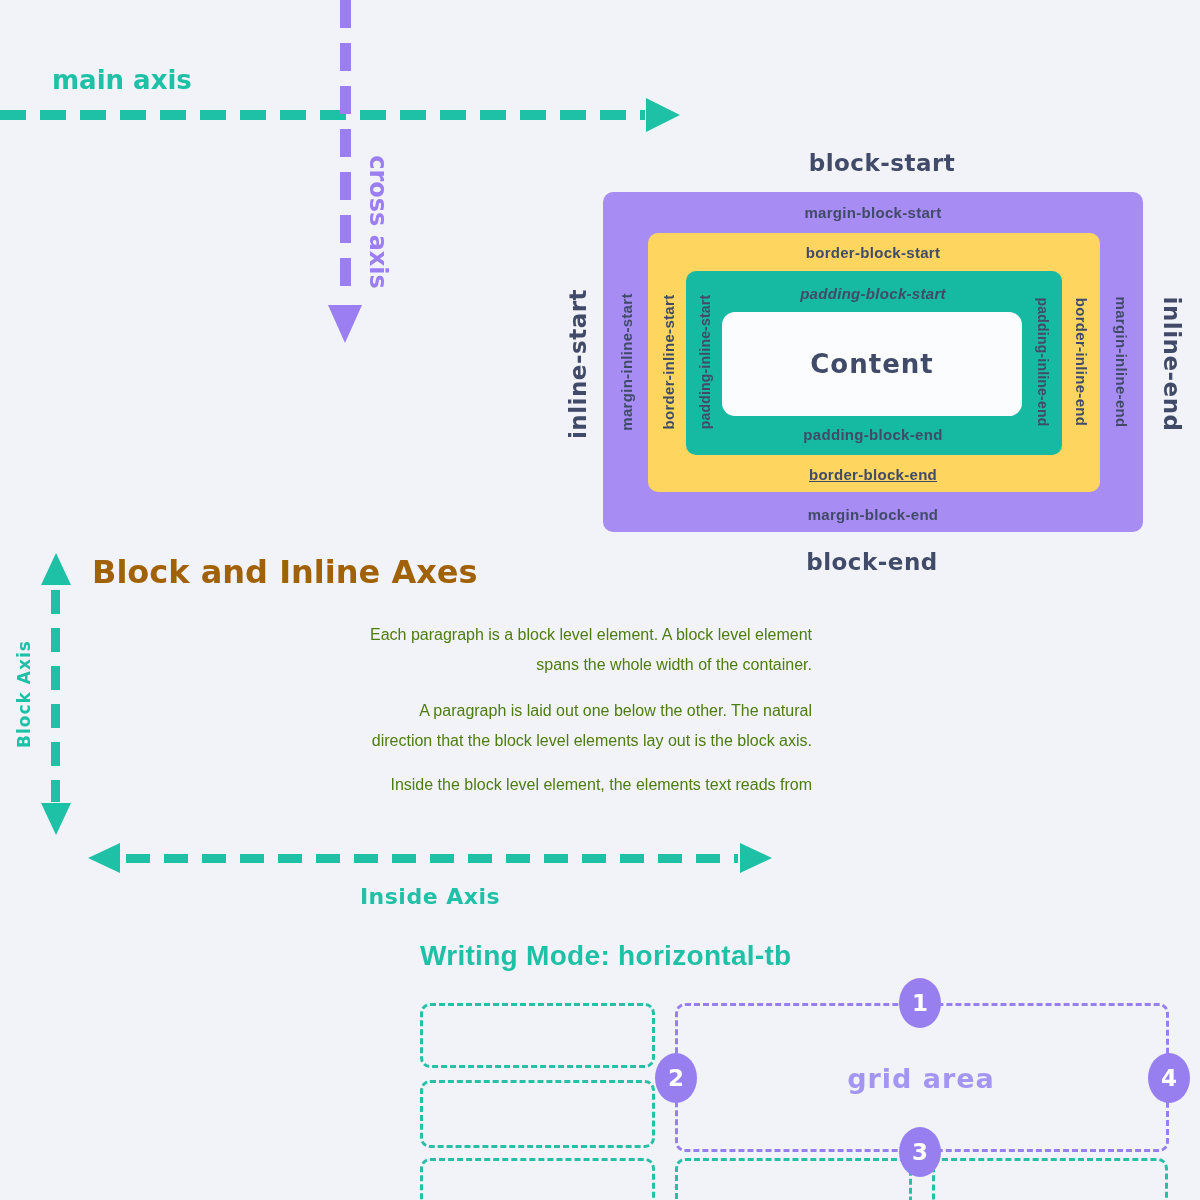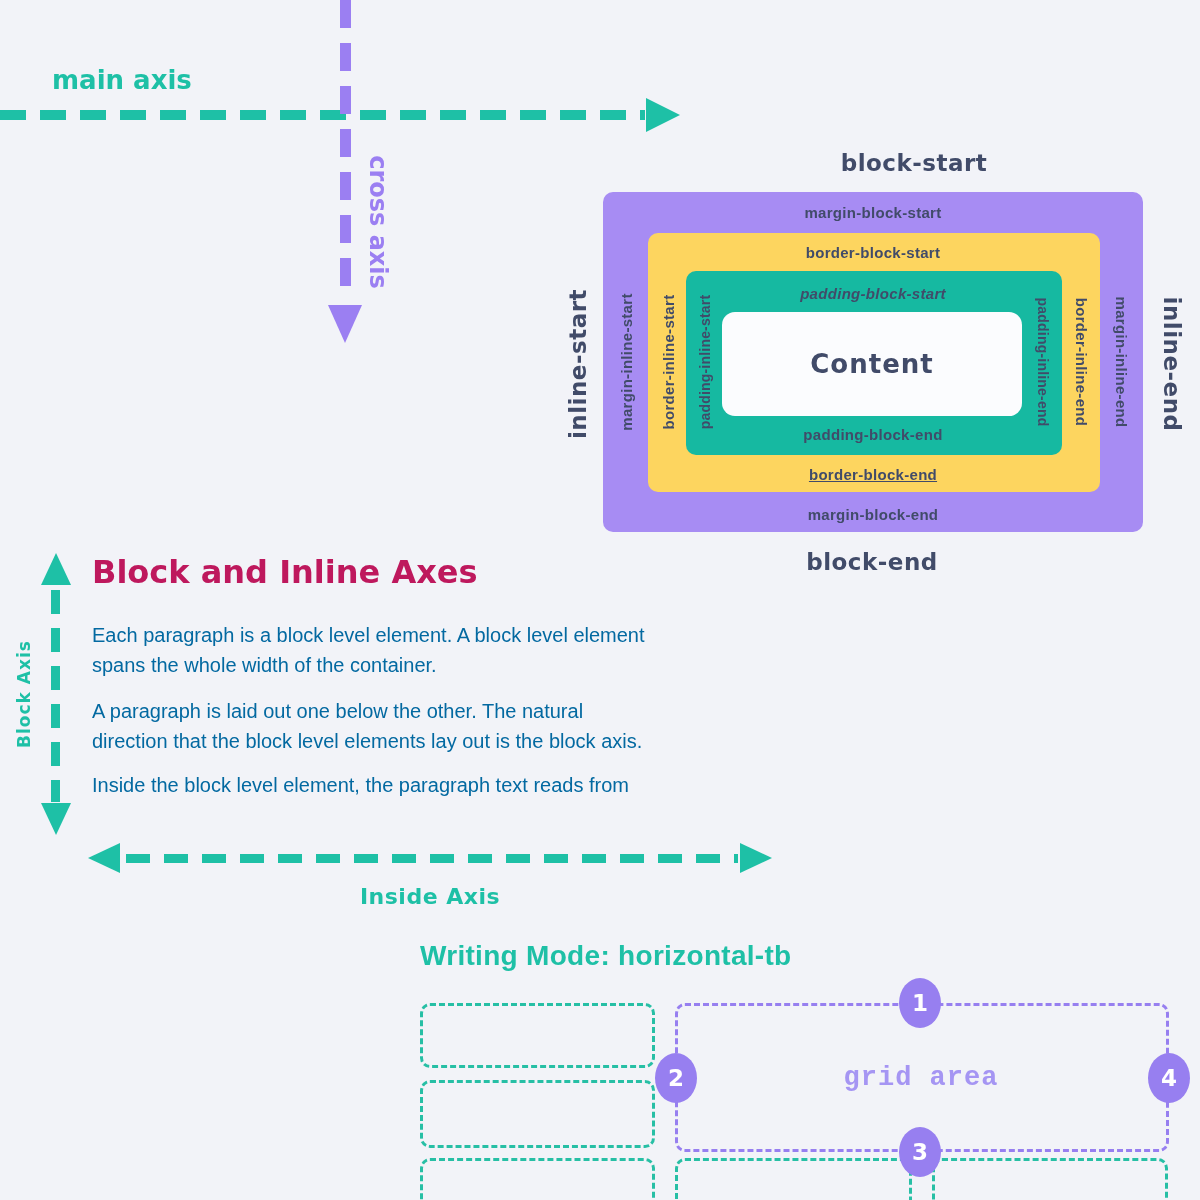--- a/index.html
+++ b/index.html
@@ -1,19 +1,20 @@
 <!DOCTYPE html>
 <html><head>
 <meta charset="utf-8">
 <style>
   html,body{margin:0;padding:0;background:#f2f3f8;}
   .canvas{
     position:relative;width:1200px;height:1200px;overflow:hidden;
     background:#f2f3f8;
     font-family:"DejaVu Sans","Liberation Sans",sans-serif;
+    text-align:right;
   }
   .abs{position:absolute;}
   .lbl{position:absolute;font-weight:bold;white-space:nowrap;line-height:1;}
   .cx{transform:translateX(-50%);}
   .rot-ccw{transform:translate(-50%,-50%) rotate(-90deg);}
   .rot-cw{transform:translate(-50%,-50%) rotate(90deg);}
   .band-lbl{font-family:"Liberation Sans",sans-serif;font-size:15px;letter-spacing:.3px;color:#414b69;}
   .band-lbl-sm{font-family:"Liberation Sans",sans-serif;font-size:14px;letter-spacing:.2px;color:#414b69;}
   .outer-lbl{font-size:23px;color:#414b69;letter-spacing:.5px;}
   .rounded{border-radius:10px;}
@@ -24,41 +25,41 @@
   .tri{width:0;height:0;position:absolute;}
   .teal-dotted{border:3px dashed #27bfa5;border-radius:10px;background:transparent;}
   .purple-dashed{border:3px dashed #977ff0;border-radius:10px;background:transparent;}
   .num-circle{
     position:absolute;width:42px;height:50px;border-radius:50%;
     background:#977ff0;color:#ffffff;font-weight:bold;font-size:23px;
     display:flex;align-items:center;justify-content:center;
   }
   .para{
     position:absolute;left:92px;width:720px;
-    font-family:"Liberation Sans",sans-serif;font-size:20px;line-height:30px;
-    color:#0369a1;
+    font-family:"Liberation Sans",sans-serif;font-size:16px;line-height:30px;
+    color:#4d7c0f;
   }
   .teal-text{color:#1ec0a6;}
   .purple-text{color:#9b7ff2;}
 </style>
 </head>
 <body>
 
 <div class="canvas">
 
   <div class="lbl teal-text" style="left:52px;top:67px;font-size:26px;">main axis</div>
 
   <div class="abs dash-h" style="left:0;top:110px;width:645px;height:10px;"></div>
   <div class="tri" style="left:646px;top:98px;border-left:34px solid #1ec0a6;border-top:17px solid transparent;border-bottom:17px solid transparent;"></div>
 
   <div class="abs dash-v-purple" style="left:340px;top:0;width:11px;height:300px;"></div>
   <div class="tri" style="left:328px;top:305px;border-top:38px solid #9b7ff2;border-left:17px solid transparent;border-right:17px solid transparent;"></div>
   <div class="lbl rot-cw purple-text" style="left:378px;top:222px;font-size:24px;">cross axis</div>
 
-  <div class="lbl cx outer-lbl" style="left:914px;top:152px;">block-start</div>
+  <div class="lbl cx outer-lbl" style="left:882px;top:152px;">block-start</div>
   <div class="lbl cx outer-lbl" style="left:872px;top:551px;">block-end</div>
   <div class="lbl rot-ccw outer-lbl" style="left:578px;top:364px;">inline-start</div>
   <div class="lbl rot-cw outer-lbl" style="left:1171px;top:364px;">inline-end</div>
 
   <div class="abs rounded" style="left:603px;top:192px;width:540px;height:340px;background:#a78cf3;"></div>
   <div class="abs rounded" style="left:648px;top:233px;width:452px;height:259px;background:#fdd55f;"></div>
   <div class="abs rounded" style="left:686px;top:271px;width:376px;height:184px;background:#16b9a1;"></div>
   <div class="abs" style="left:722px;top:312px;width:300px;height:104px;background:#fbfcfe;border-radius:13px;"></div>
 
   <div class="lbl cx band-lbl" style="left:873px;top:205px;">margin-block-start</div>
@@ -75,47 +76,47 @@
   <div class="lbl rot-cw band-lbl" style="left:1081px;top:362px;">border-inline-end</div>
   <div class="lbl rot-cw band-lbl" style="left:1121px;top:362px;">margin-inline-end</div>
 
   <div class="lbl" style="left:872px;top:364px;transform:translate(-50%,-50%);font-size:26px;color:#414b69;letter-spacing:1px;">Content</div>
 
   <div class="tri" style="left:41px;top:553px;border-bottom:32px solid #1ec0a6;border-left:15px solid transparent;border-right:15px solid transparent;"></div>
   <div class="abs dash-v-teal" style="left:51px;top:590px;width:9px;height:212px;"></div>
   <div class="tri" style="left:41px;top:803px;border-top:32px solid #1ec0a6;border-left:15px solid transparent;border-right:15px solid transparent;"></div>
   <div class="lbl rot-ccw teal-text" style="left:24px;top:694px;font-size:17px;letter-spacing:1px;">Block Axis</div>
 
-  <div class="lbl" style="left:92px;top:556px;font-size:32px;color:#be185d;">Block and Inline Axes</div>
+  <div class="lbl" style="left:92px;top:556px;font-size:32px;color:#a16207;">Block and Inline Axes</div>
 
   <div class="para" style="top:620px;">
     <div>Each paragraph is a block level element. A block level element</div>
     <div>spans the whole width of the container.</div>
   </div>
   <div class="para" style="top:696px;">
     <div>A paragraph is laid out one below the other. The natural</div>
     <div>direction that the block level elements lay out is the block axis.</div>
   </div>
   <div class="para" style="top:770px;">
-    <div>Inside the block level element, the paragraph text reads from</div>
+    <div>Inside the block level element, the elements text reads from</div>
   </div>
 
   <div class="tri" style="left:88px;top:843px;border-right:32px solid #1ec0a6;border-top:15px solid transparent;border-bottom:15px solid transparent;"></div>
   <div class="abs dash-h-teal2" style="left:126px;top:854px;width:612px;height:9px;"></div>
   <div class="tri" style="left:740px;top:843px;border-left:32px solid #1ec0a6;border-top:15px solid transparent;border-bottom:15px solid transparent;"></div>
   <div class="lbl cx teal-text" style="left:430px;top:886px;font-size:22px;letter-spacing:.5px;">Inside Axis</div>
 
   <div class="lbl teal-text" style="left:420px;top:942px;font-size:28px;font-family:'Liberation Sans',sans-serif;letter-spacing:.3px;">Writing Mode: horizontal-tb</div>
 
   <div class="abs teal-dotted" style="left:420px;top:1003px;width:229px;height:59px;"></div>
   <div class="abs teal-dotted" style="left:420px;top:1080px;width:229px;height:62px;"></div>
   <div class="abs teal-dotted" style="left:420px;top:1158px;width:229px;height:60px;"></div>
 
   <div class="abs purple-dashed" style="left:675px;top:1003px;width:488px;height:143px;"></div>
-  <div class="lbl" style="left:921px;top:1078px;transform:translate(-50%,-50%);font-size:27px;color:#a595f3;letter-spacing:1px;font-family:Liberation Mono, monospace;">grid area</div>
+  <div class="lbl" style="left:921px;top:1078px;transform:translate(-50%,-50%);font-size:27px;color:#a595f3;letter-spacing:1px;">grid area</div>
 
   <div class="abs teal-dotted" style="left:675px;top:1158px;width:231px;height:60px;"></div>
   <div class="abs teal-dotted" style="left:932px;top:1158px;width:230px;height:60px;"></div>
 
   <div class="num-circle" style="left:899px;top:978px;">
       <span>1</span>
     </div>
   <div class="num-circle" style="left:655px;top:1053px;">
       <span>2</span>
     </div>

